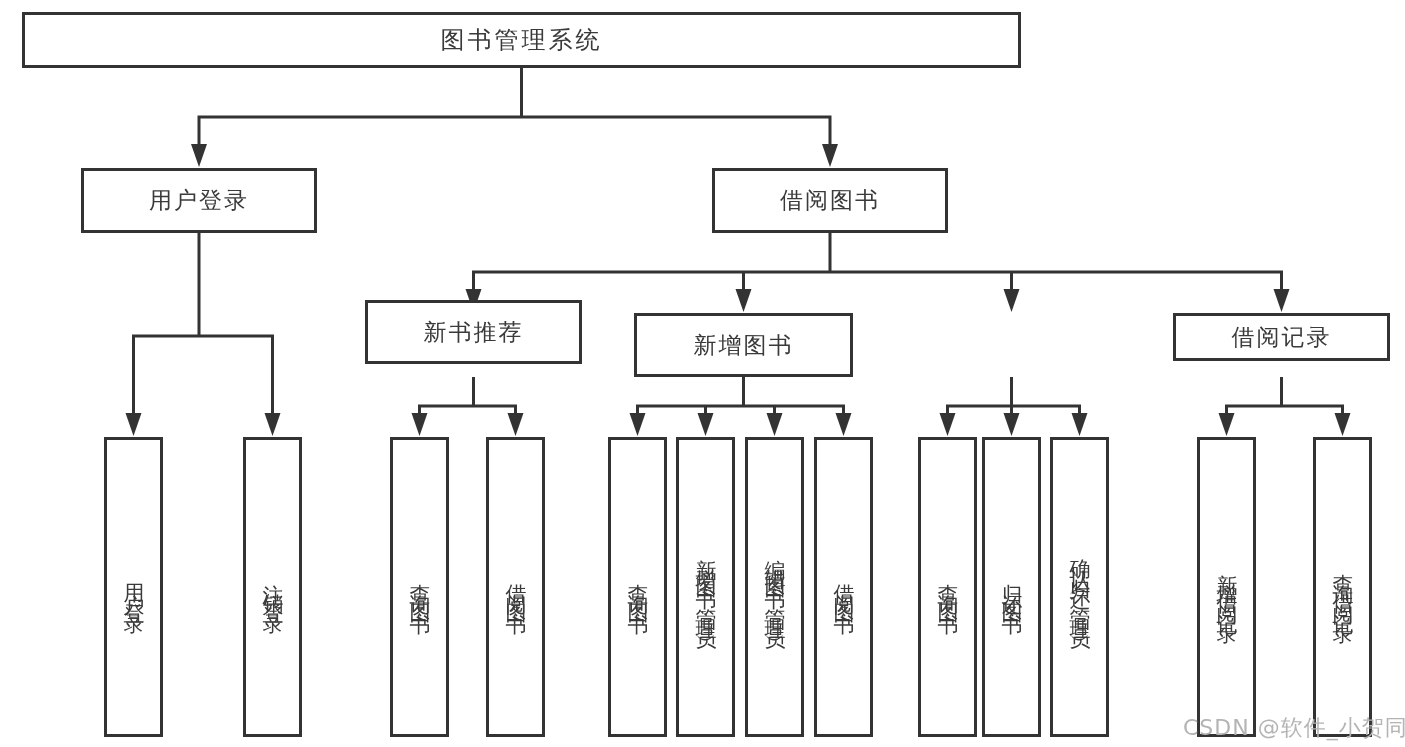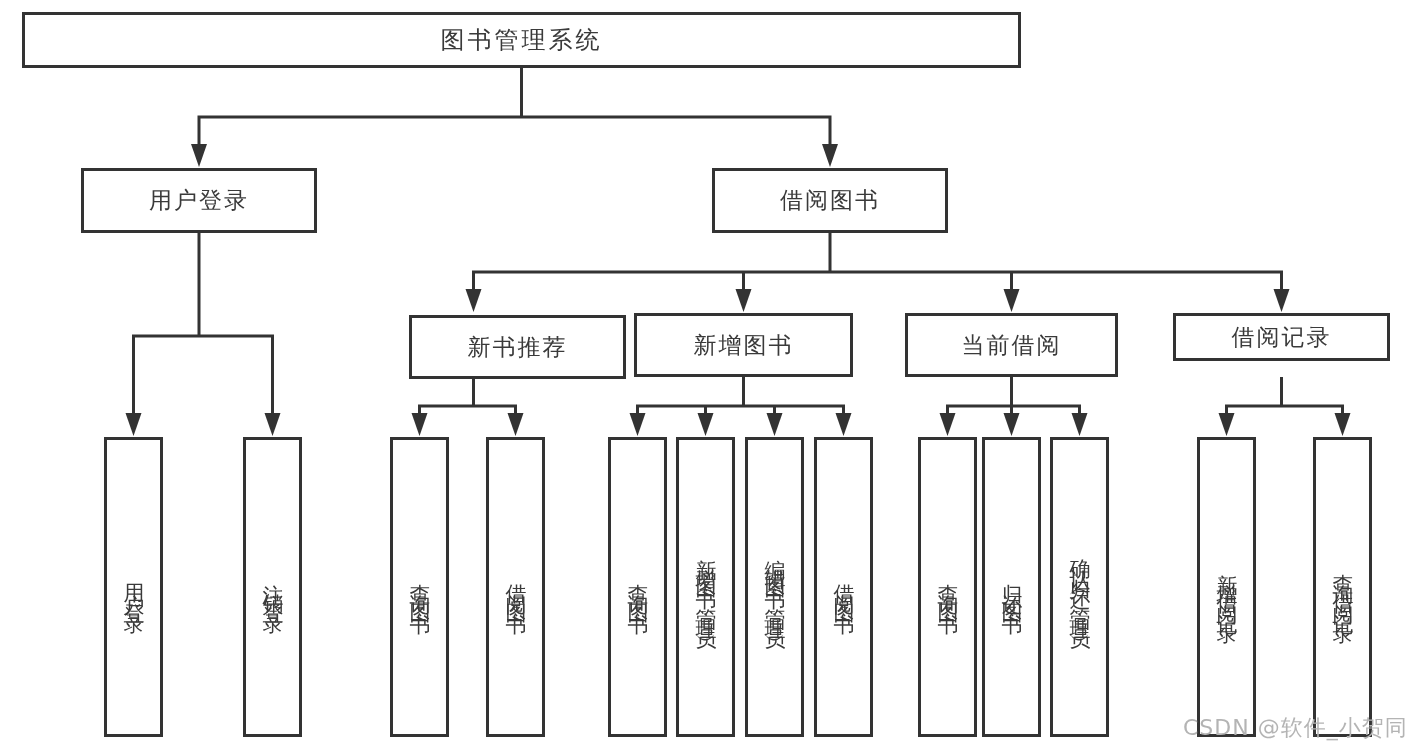--- a/index.html
+++ b/index.html
@@ -48,21 +48,21 @@
     letter-spacing: 10px;
     color: #3a3a3a;
     line-height: 1;
   }
   
   .b-root   { left: 22px;  top: 12px;  width: 999px; height: 56px; }
   
   .b-login  { left: 81px;  top: 168px; width: 236px; height: 65px; }
   .b-mgmt   { left: 712px; top: 168px; width: 236px; height: 65px; }
   
-  .b-newrec { left: 365px; top: 315px; width: 217px; height: 64px; margin-left: 44px; }
+  .b-newrec { left: 365px; top: 300px; width: 217px; height: 64px; }
   .b-borrow { left: 634px; top: 313px; width: 219px; height: 64px; }
   .b-cur    { left: 905px; top: 313px; width: 213px; height: 64px; }
   .b-rec    { left: 1173px;top: 313px; width: 217px; height: 48px; }
   
   .leaf { top: 437px; width: 59px; height: 300px; }
   .l1  { left: 104px; }
   .l2  { left: 243px; }
   .l3  { left: 390px; }
   .l4  { left: 486px; }
   .l5  { left: 608px; }
@@ -147,23 +147,20 @@
   <div class="box b-mgmt">
     <span class="hlabel">借阅图书</span>
   </div>
 
   <div class="box b-newrec">
     <span class="hlabel">新书推荐</span>
   </div>
   <div class="box b-borrow">
     <span class="hlabel">新增图书</span>
   </div>
-  <div class="box b-cur">
-    <span class="hlabel">当前借阅</span>
-  </div>
   <div class="box b-rec">
     <span class="hlabel">借阅记录</span>
   </div>
 
   <div class="box leaf l1">
     <span class="vlabel">用户登录</span>
   </div>
   <div class="box leaf l2">
     <span class="vlabel">注销登录</span>
   </div>

